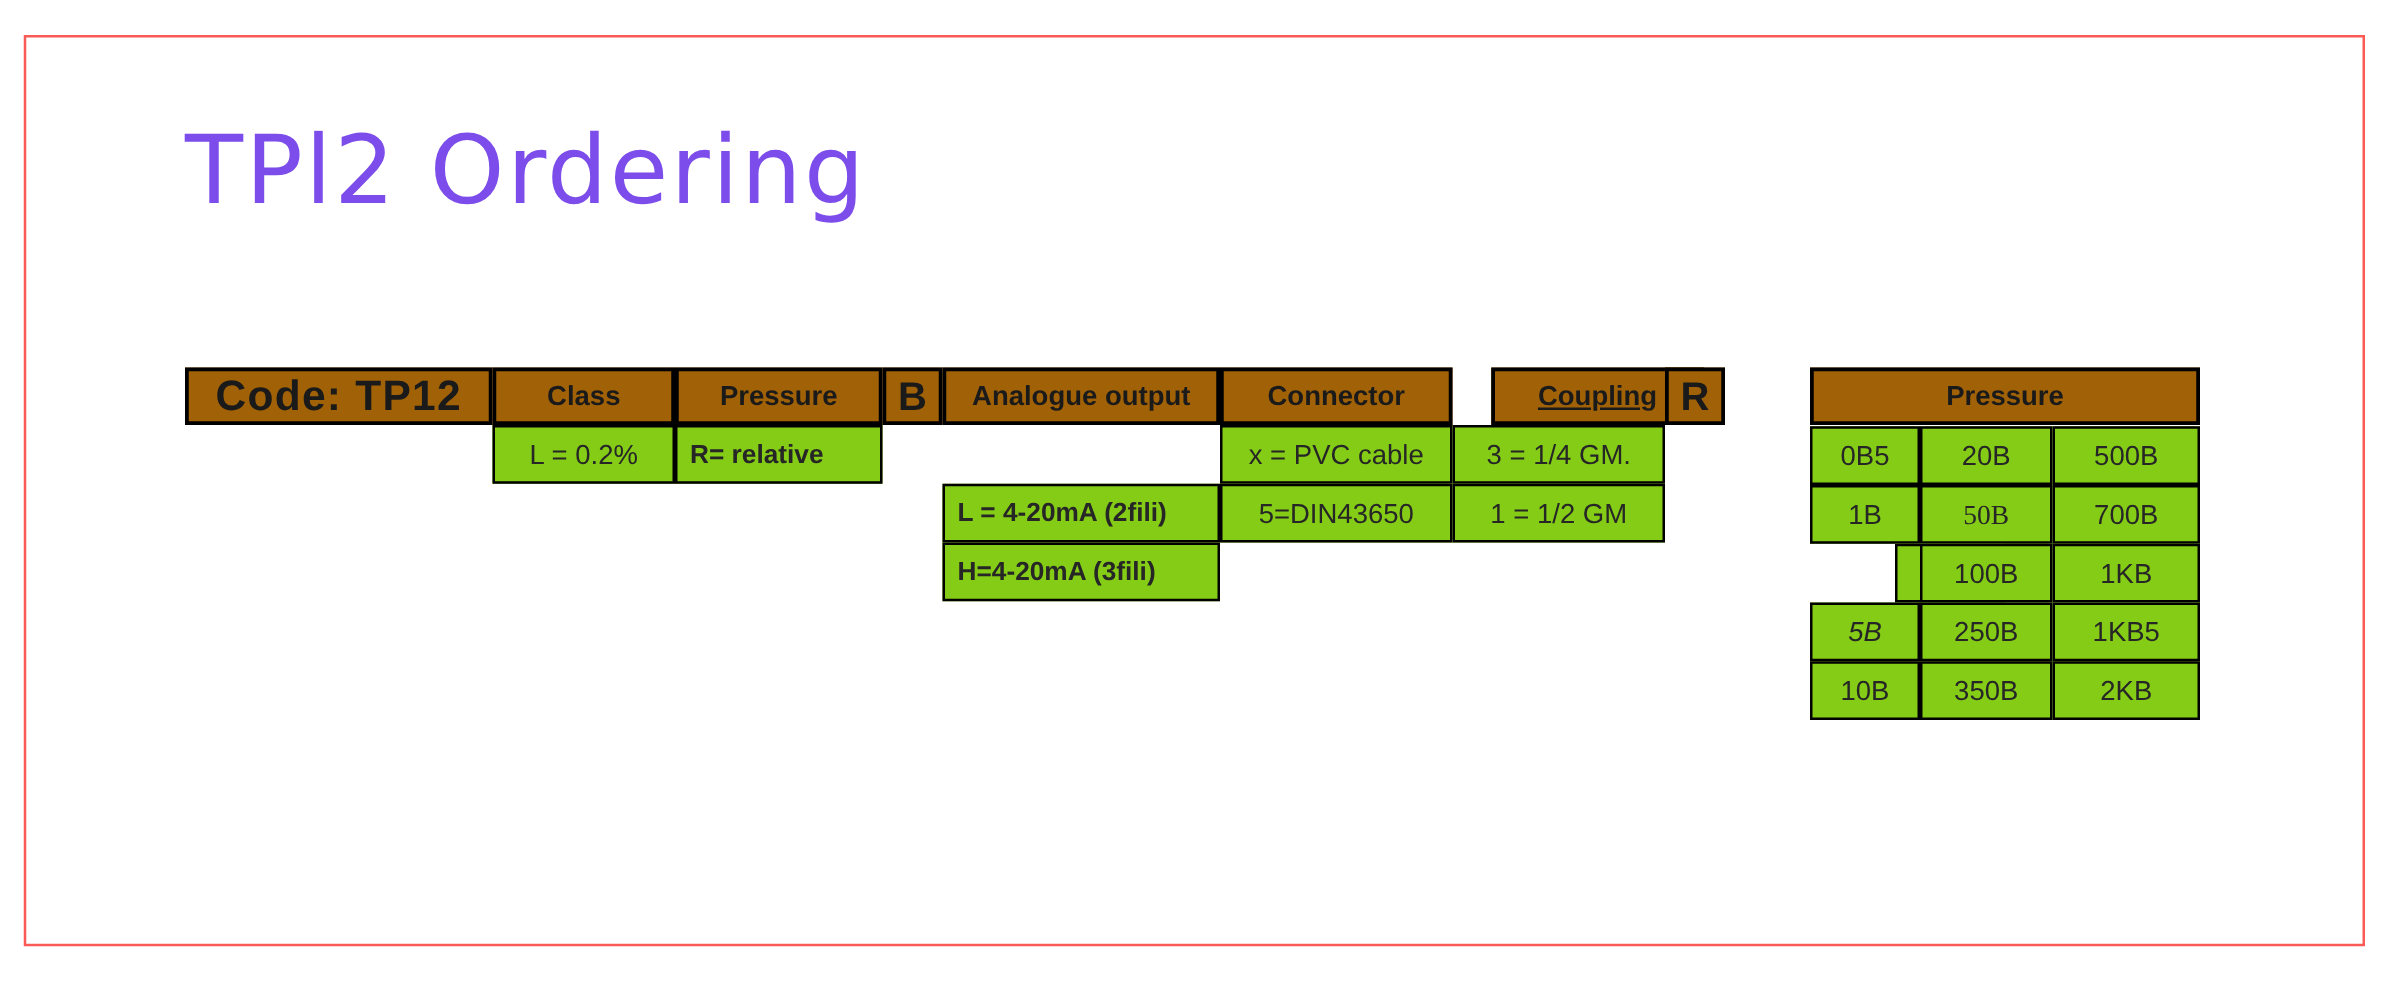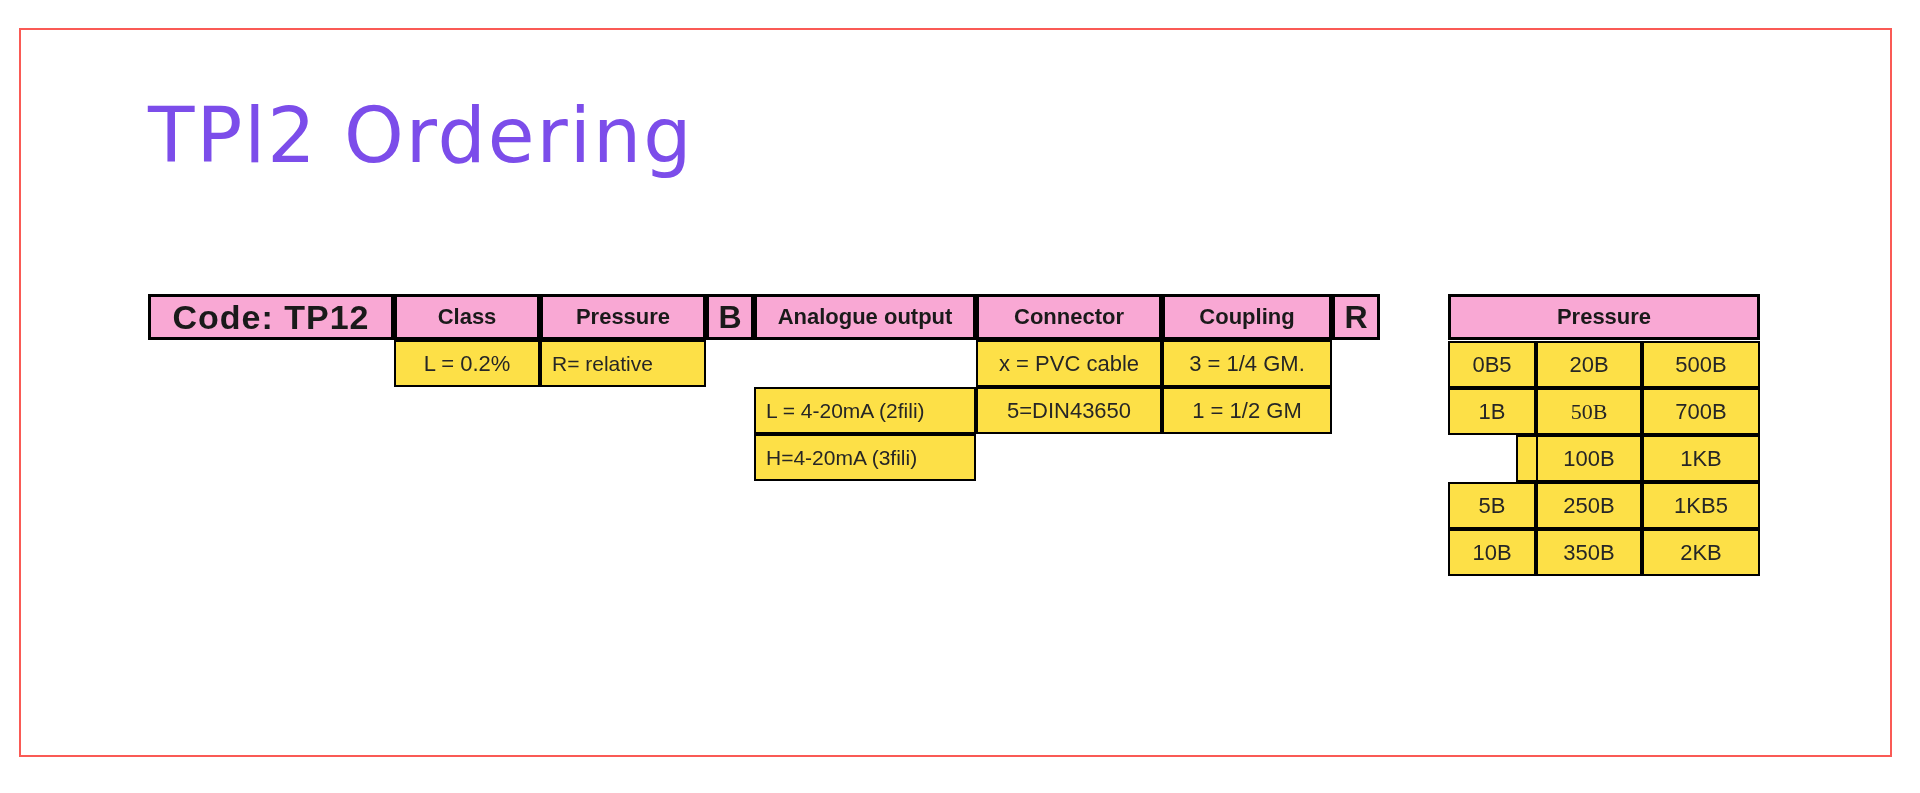--- a/index.html
+++ b/index.html
@@ -47,45 +47,45 @@
     left: 148px;
     top: 294px;
     width: 1612px;
     height: 290px;
   }
 
   .blk {
     position: absolute;
     box-sizing: border-box;
     border: 3px solid #000000;
-    background: #fde047;
+    background: #84cc16;
     display: flex;
     align-items: center;
     font-size: 21px;
     color: #262626;
     white-space: nowrap;
   }
   .blk.hdr {
-    background: #f9a8d4;
+    background: #a16207;
     justify-content: center;
     font-weight: bold;
     font-size: 22px;
     color: #1a1a1a;
   }
   .blk.hdr.big {
     font-size: 32px;
   }
   .blk.hdr.code {
     font-size: 34px;
     letter-spacing: 1px;
   }
   .blk.cell {
     padding-left: 10px;
     justify-content: flex-start;
-    font-weight: normal;
+    font-weight: bold;
     border-width: 2px;
   }
   .blk.cellc {
     justify-content: center;
     font-weight: normal;
     border-width: 2px;
     font-size: 22px;
   }
 
   
@@ -114,21 +114,21 @@
   <div class="blk hdr r0" style="left:246px; width:146px;">Class</div>
 
   <div class="blk hdr r0" style="left:392px; width:166px;">Pressure</div>
 
   <div class="blk hdr big r0" style="left:558px; width:48px;">B</div>
 
   <div class="blk hdr r0" style="left:606px; width:222px;">Analogue output</div>
 
   <div class="blk hdr r0" style="left:828px; width:186px;">Connector</div>
 
-  <div class="blk hdr r0" style="left:1014px; width:170px;">Coupling</div>
+  <div class="blk hdr r0" style="left:1045px; width:170px;text-decoration:underline;">Coupling</div>
 
   <div class="blk hdr big r0" style="left:1184px; width:48px;">R</div>
 
   <div class="blk hdr r0" style="left:1300px; width:312px;">Pressure</div>
 
   <div class="blk cellc r1" style="left:246px; width:146px;">L = 0.2%</div>
 
   <div class="blk cell r1" style="left:392px; width:166px;">R= relative</div>
 
   <div class="blk cell r2" style="left:606px; width:222px;">L = 4-20mA (2fili)</div>
@@ -145,21 +145,21 @@
   <div class="blk cellc p1" style="left:1494px; width:118px;">500B</div>
 
   <div class="blk cellc p2" style="left:1300px; width:88px;">1B</div>
   <div class="blk cellc p2" style="left:1388px; width:106px;font-family:Liberation Serif, serif;">50B</div>
   <div class="blk cellc p2" style="left:1494px; width:118px;">700B</div>
 
   <div class="blk cellc p3" style="left:1368px; width:88px;">2B5</div>
   <div class="blk cellc p3" style="left:1388px; width:106px;">100B</div>
   <div class="blk cellc p3" style="left:1494px; width:118px;">1KB</div>
 
-  <div class="blk cellc p4" style="left:1300px; width:88px;">5B</div>
+  <div class="blk cellc p4" style="left:1300px; width:88px;font-style:italic;">5B</div>
   <div class="blk cellc p4" style="left:1388px; width:106px;">250B</div>
   <div class="blk cellc p4" style="left:1494px; width:118px;">1KB5</div>
 
   <div class="blk cellc p5" style="left:1300px; width:88px;">10B</div>
   <div class="blk cellc p5" style="left:1388px; width:106px;">350B</div>
   <div class="blk cellc p5" style="left:1494px; width:118px;">2KB</div>
 
 </div>
 
 </body></html>

